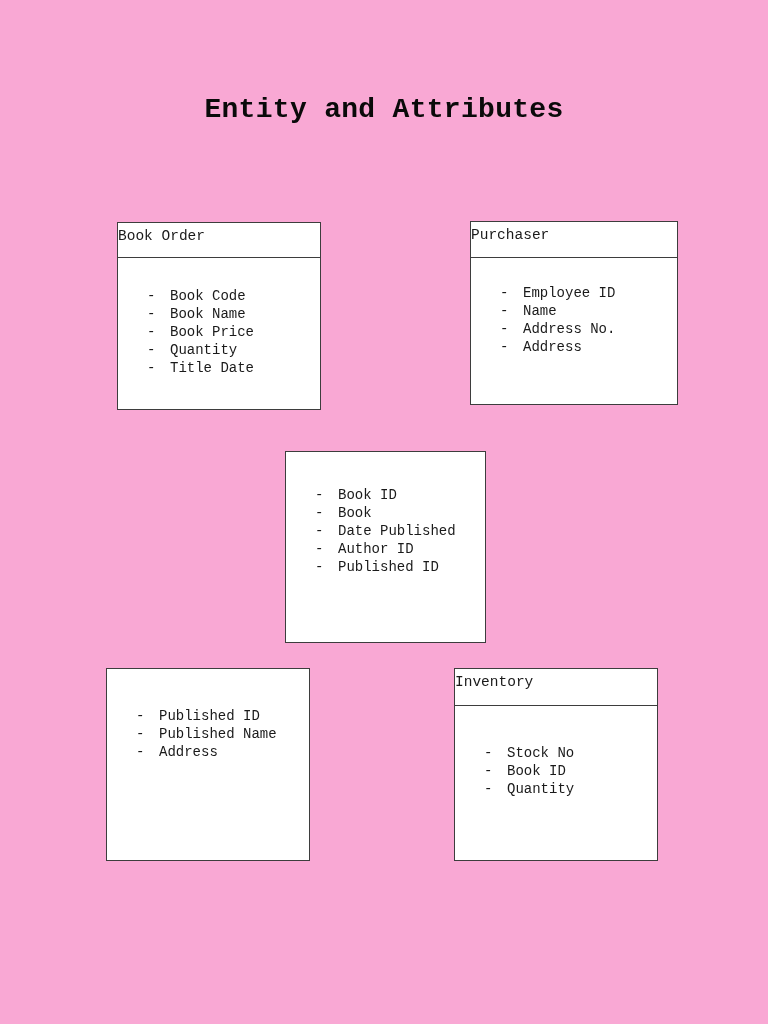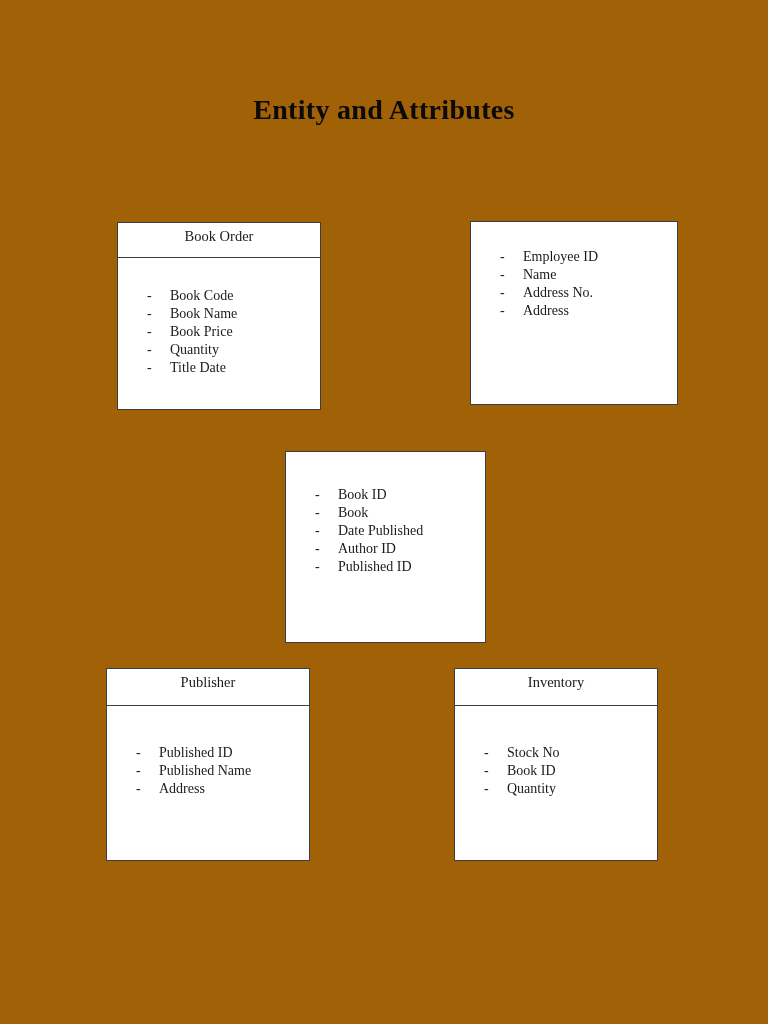--- a/index.html
+++ b/index.html
@@ -4,22 +4,22 @@
 <style>
   html, body {
     margin: 0;
     padding: 0;
     background: #ffffff;
   }
   .page {
     position: relative;
     width: 768px;
     height: 1024px;
-    background: #a16207;
-    font-family: Liberation Serif, serif;
+    background: #f9a8d4;
+    font-family: Liberation Mono, monospace;
     color: #1a1a1a;
     overflow: hidden;
   }
   .title {
     position: absolute;
     top: 94px;
     left: 0;
     right: 0;
     margin: 0;
     text-align: center;
@@ -31,21 +31,21 @@
   .entity {
     position: absolute;
     box-sizing: border-box;
     background: #ffffff;
     border: 1.5px solid #3d3d3d;
   }
   .entity-header {
     box-sizing: border-box;
     height: var(--hdr, 35px);
     border-bottom: 1.5px solid #3d3d3d;
-    text-align: center;
+    text-align: left;
     padding-top: 5px;
     font-size: 14.5px;
     color: #1a1a1a;
   }
   .entity-body {
     box-sizing: border-box;
     padding-top: var(--bodypad, 30px);
   }
   .attr {
     display: flex;
@@ -95,20 +95,21 @@
           <span class="attr-label">Quantity</span>
         </div>
         <div class="attr">
           <span class="dash">-</span>
           <span class="attr-label">Title Date</span>
         </div>
       </div>
   </div>
 
   <div class="entity" id="entity-purchaser">
+    <div class="entity-header">Purchaser</div>
     <div class="entity-body">
         <div class="attr">
           <span class="dash">-</span>
           <span class="attr-label">Employee ID</span>
         </div>
         <div class="attr">
           <span class="dash">-</span>
           <span class="attr-label">Name</span>
         </div>
         <div class="attr">
@@ -141,21 +142,20 @@
           <span class="attr-label">Author ID</span>
         </div>
         <div class="attr">
           <span class="dash">-</span>
           <span class="attr-label">Published ID</span>
         </div>
       </div>
   </div>
 
   <div class="entity" id="entity-publisher">
-    <div class="entity-header">Publisher</div>
     <div class="entity-body">
         <div class="attr">
           <span class="dash">-</span>
           <span class="attr-label">Published ID</span>
         </div>
         <div class="attr">
           <span class="dash">-</span>
           <span class="attr-label">Published Name</span>
         </div>
         <div class="attr">

